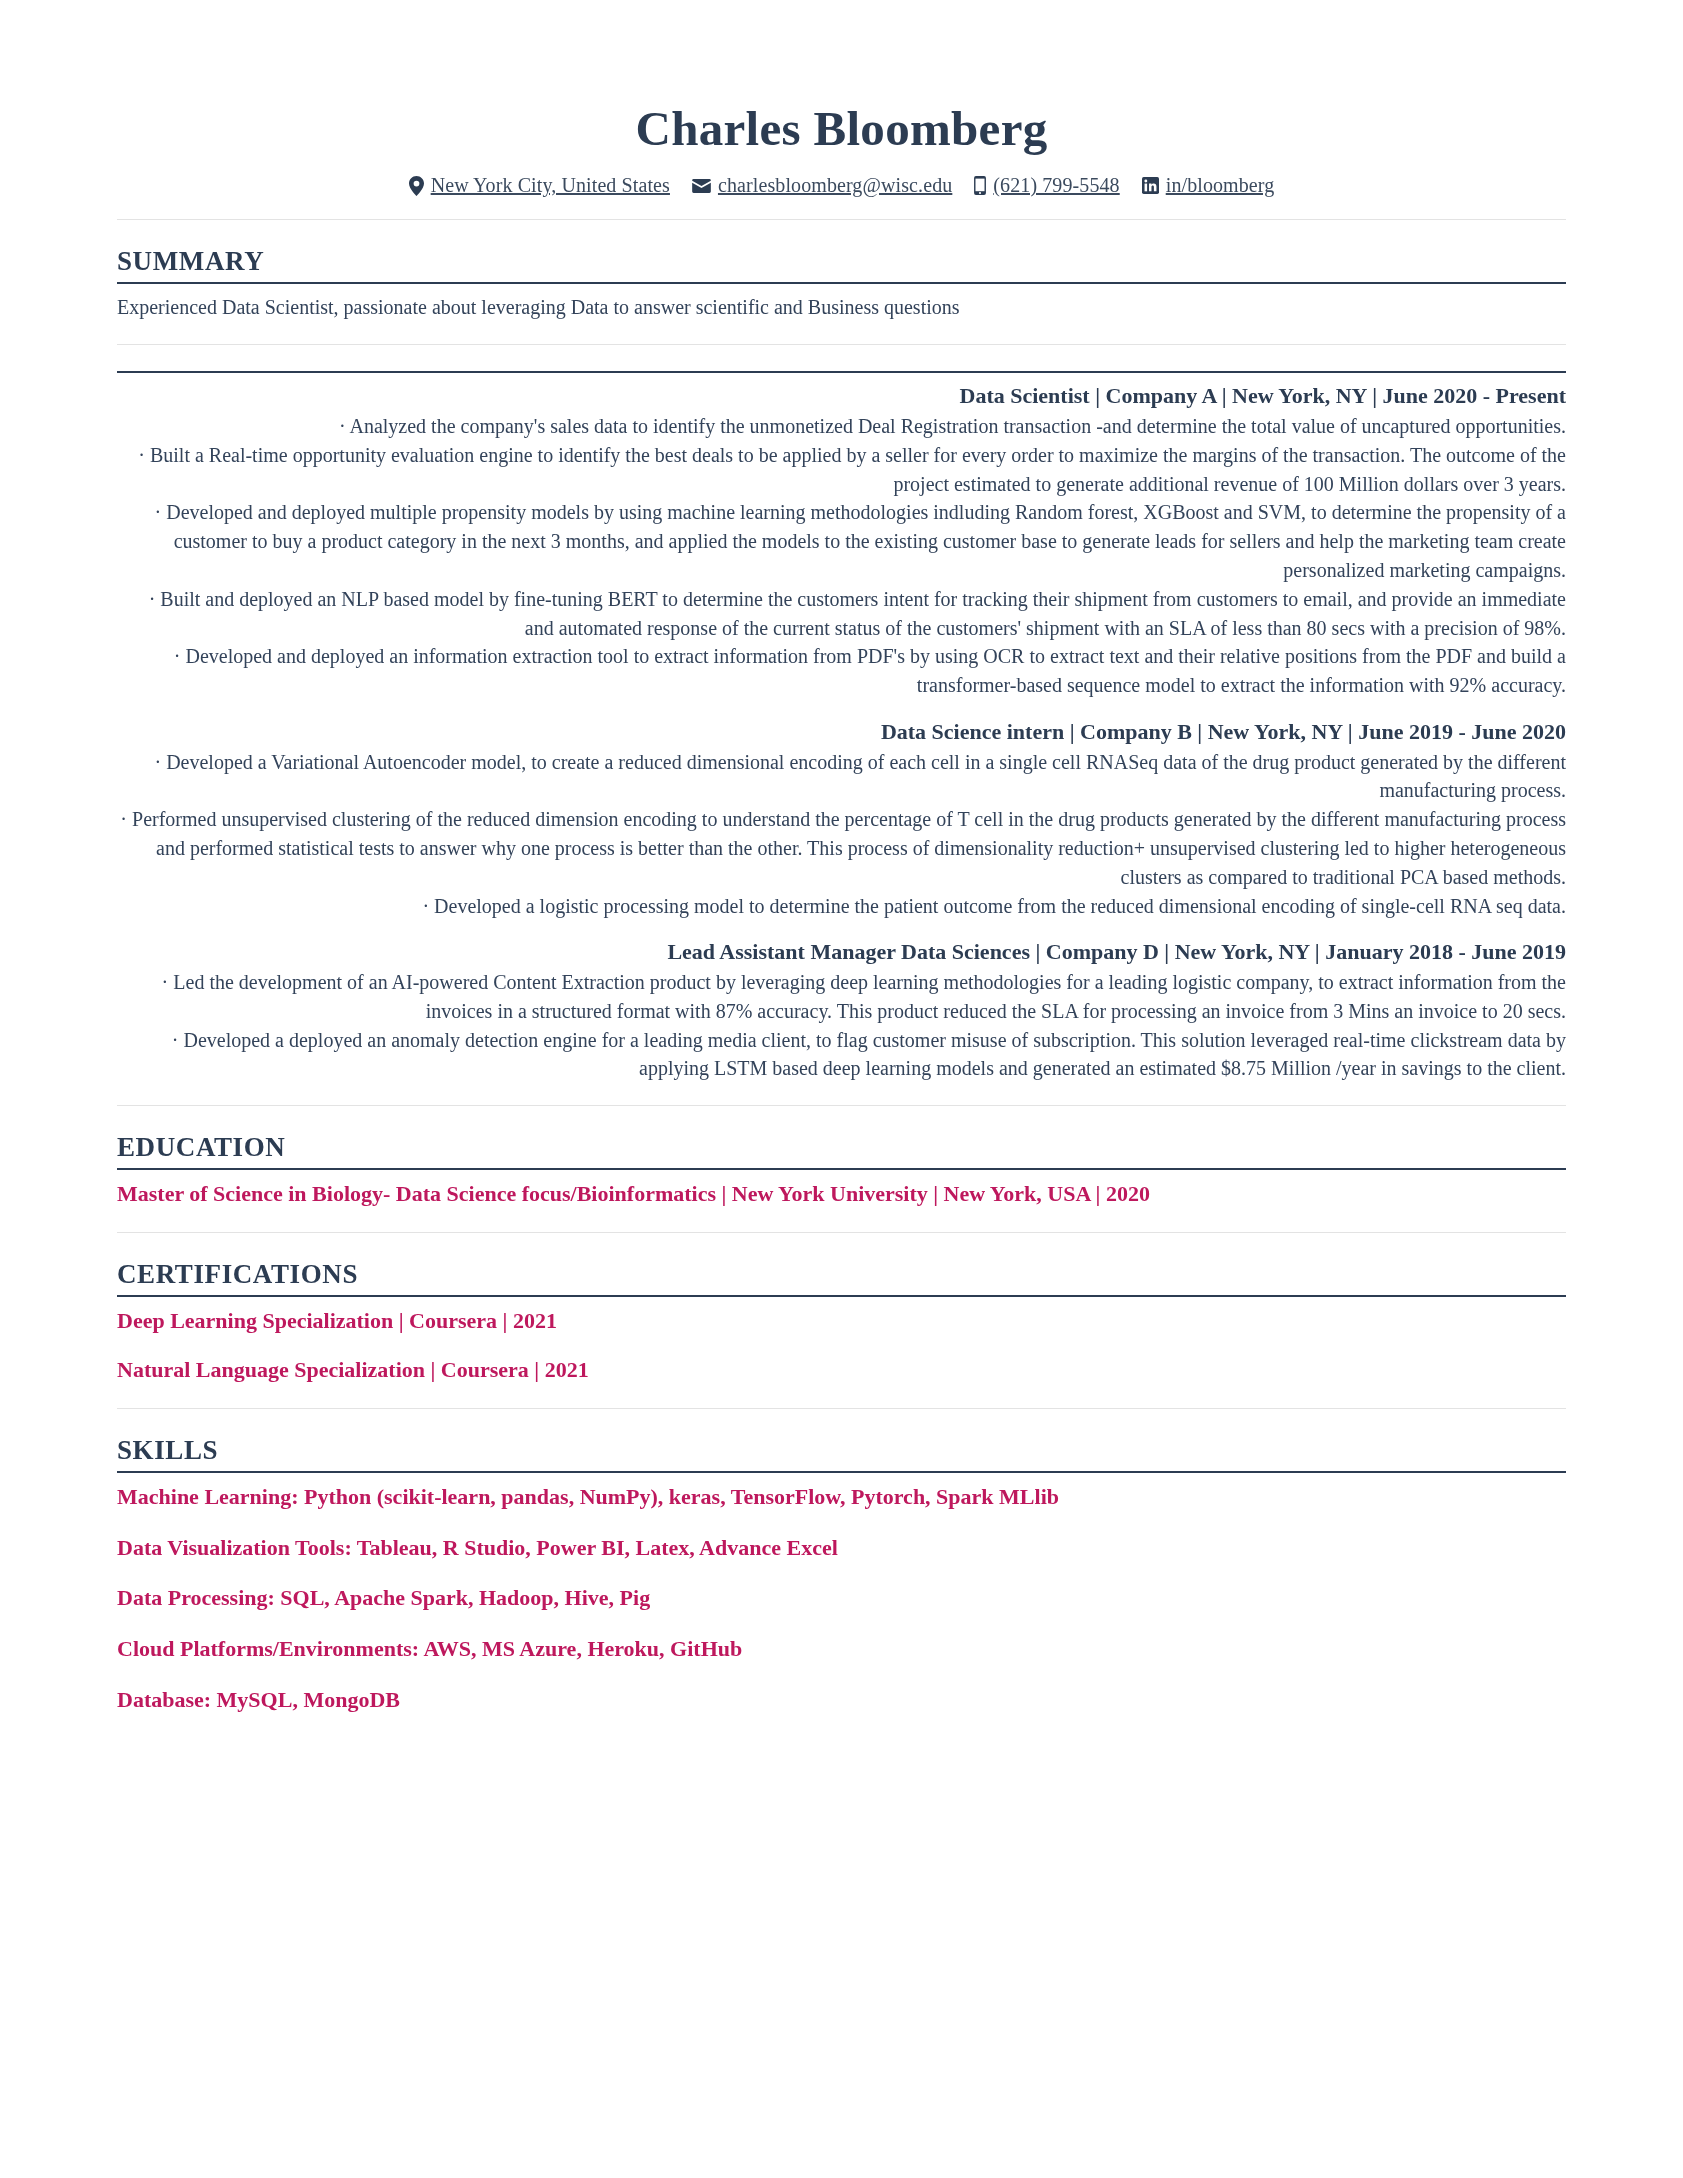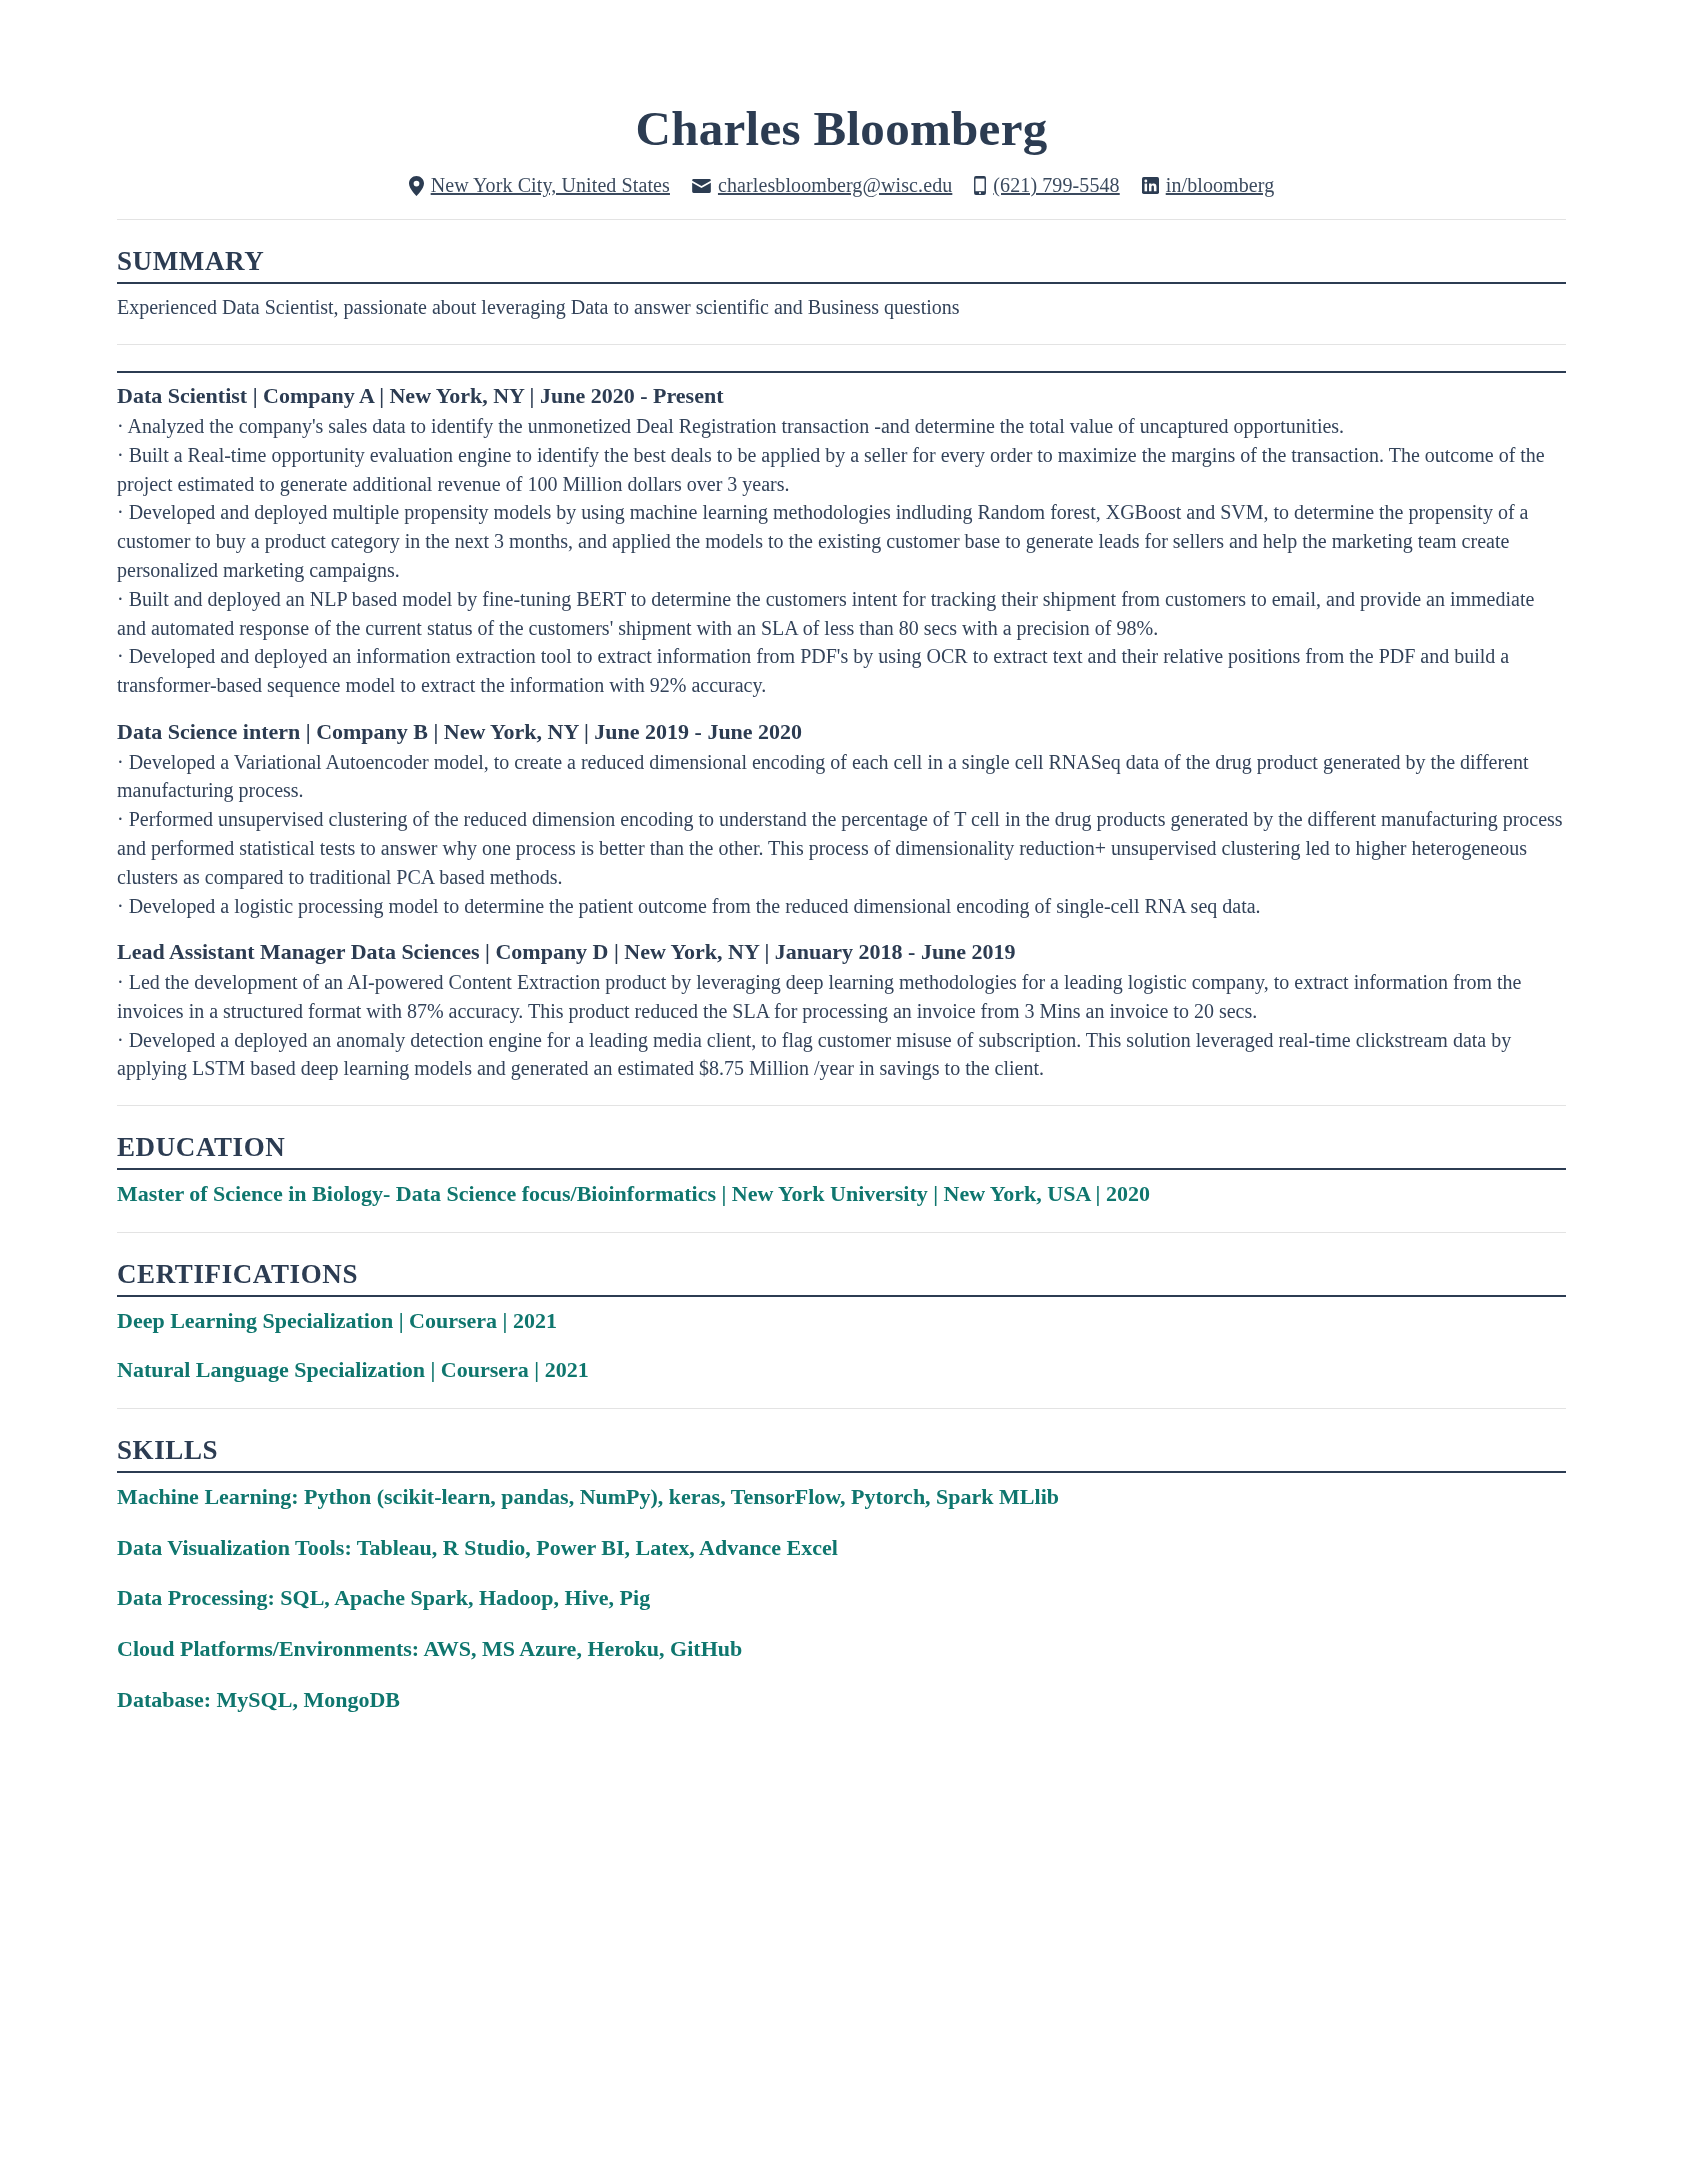--- a/index.html
+++ b/index.html
@@ -85,21 +85,21 @@
     margin-bottom: 9px;
   }
 
   .summary-text {
     font-size: 20px;
     line-height: 1.45;
     color: #33435a;
   }
 
   
-  .job { margin-bottom: 18px; }
+  .job { margin-bottom: 18px; text-align: right; }
   .job:last-child { margin-bottom: 0; }
   .job-title {
     font-size: 22px;
     font-weight: bold;
     color: #2c3c52;
     line-height: 1.3;
     margin-bottom: 1px;
   }
   .bullets {
     list-style: none;
@@ -115,21 +115,21 @@
     margin: 0;
   }
   .bullets li .dot {
     color: #33435a;
   }
 
   
   .entry-bold {
     font-size: 22px;
     font-weight: bold;
-    color: #0f766e;
+    color: #be185d;
     line-height: 1.4;
     margin-bottom: 14px;
   }
   .entry-bold:last-child { margin-bottom: 0; }
   .skills-list .entry-bold {
     margin-bottom: 20px;
   }
   .cert-list .entry-bold {
     margin-bottom: 18px;
   }

